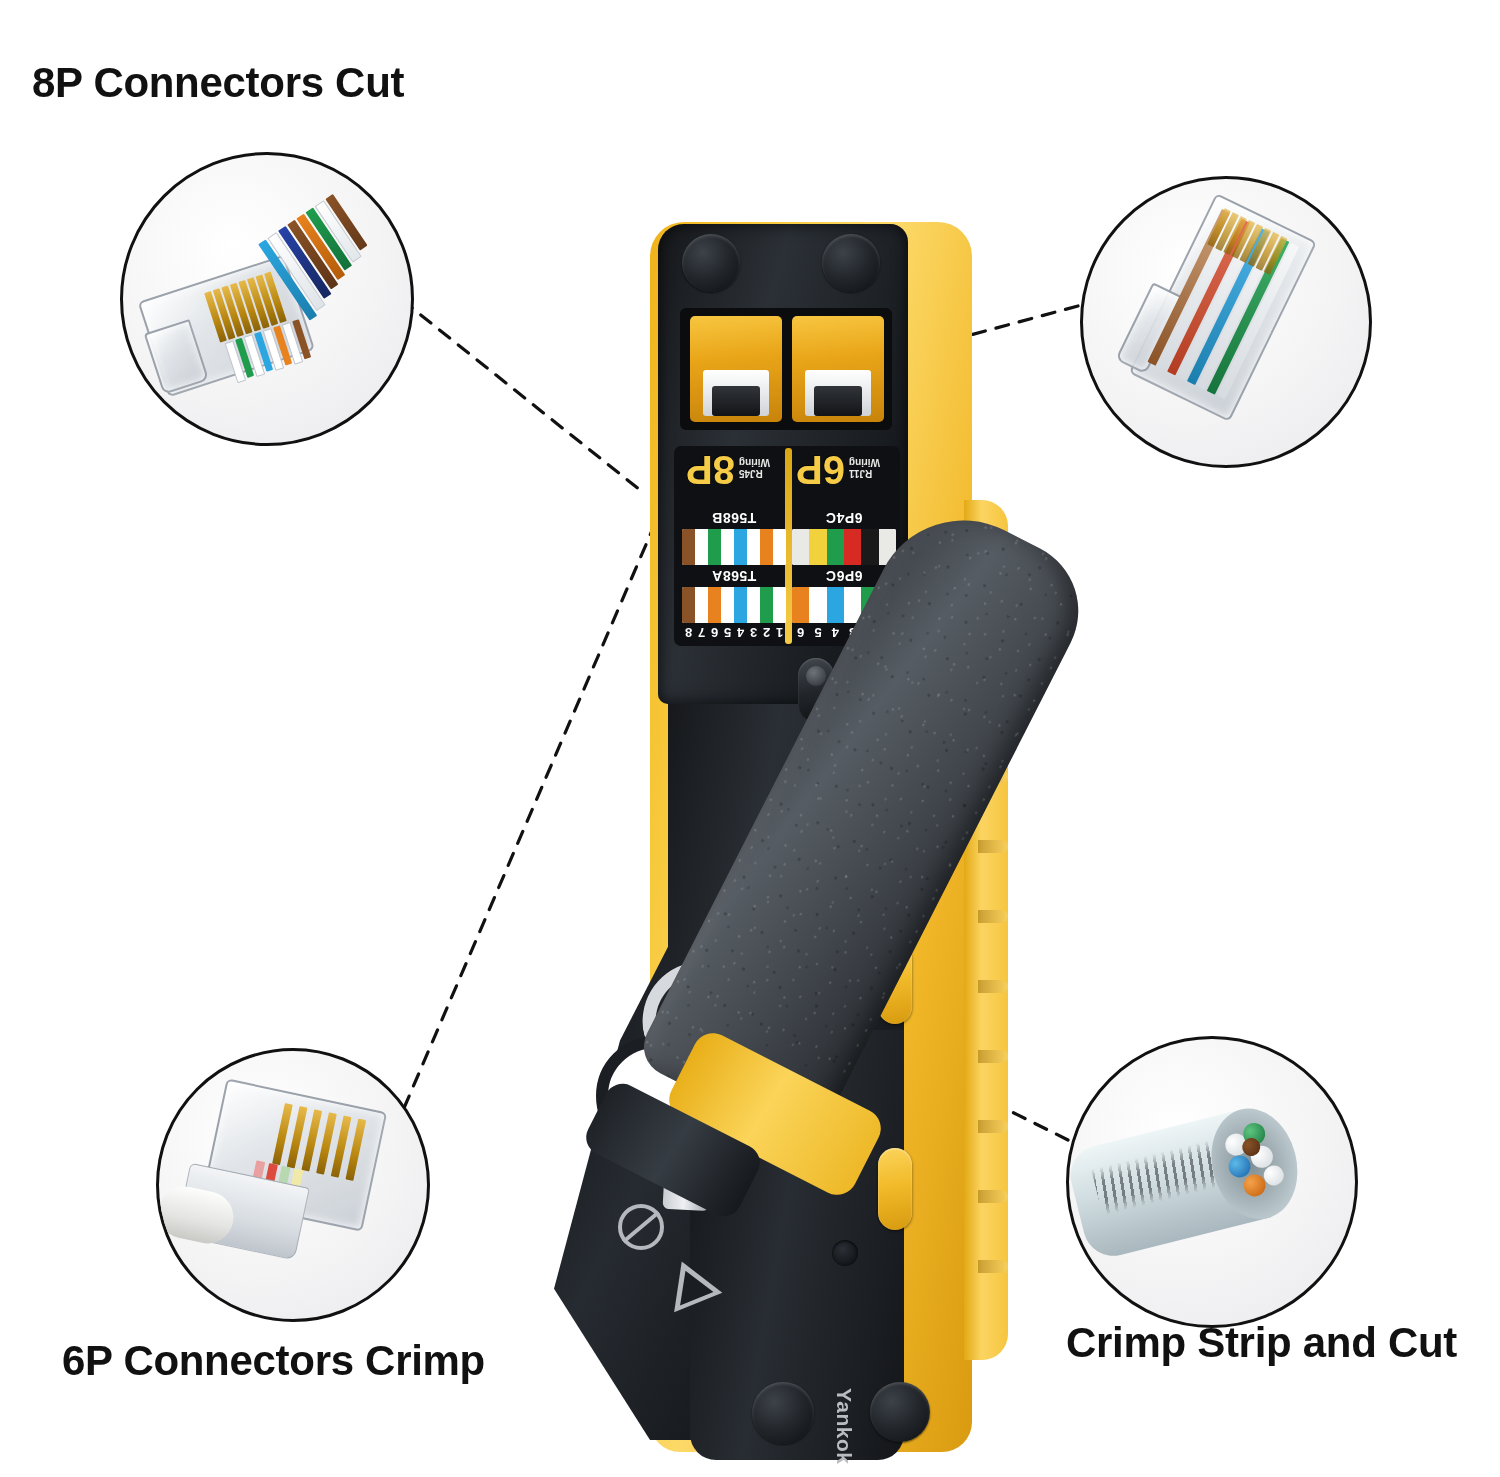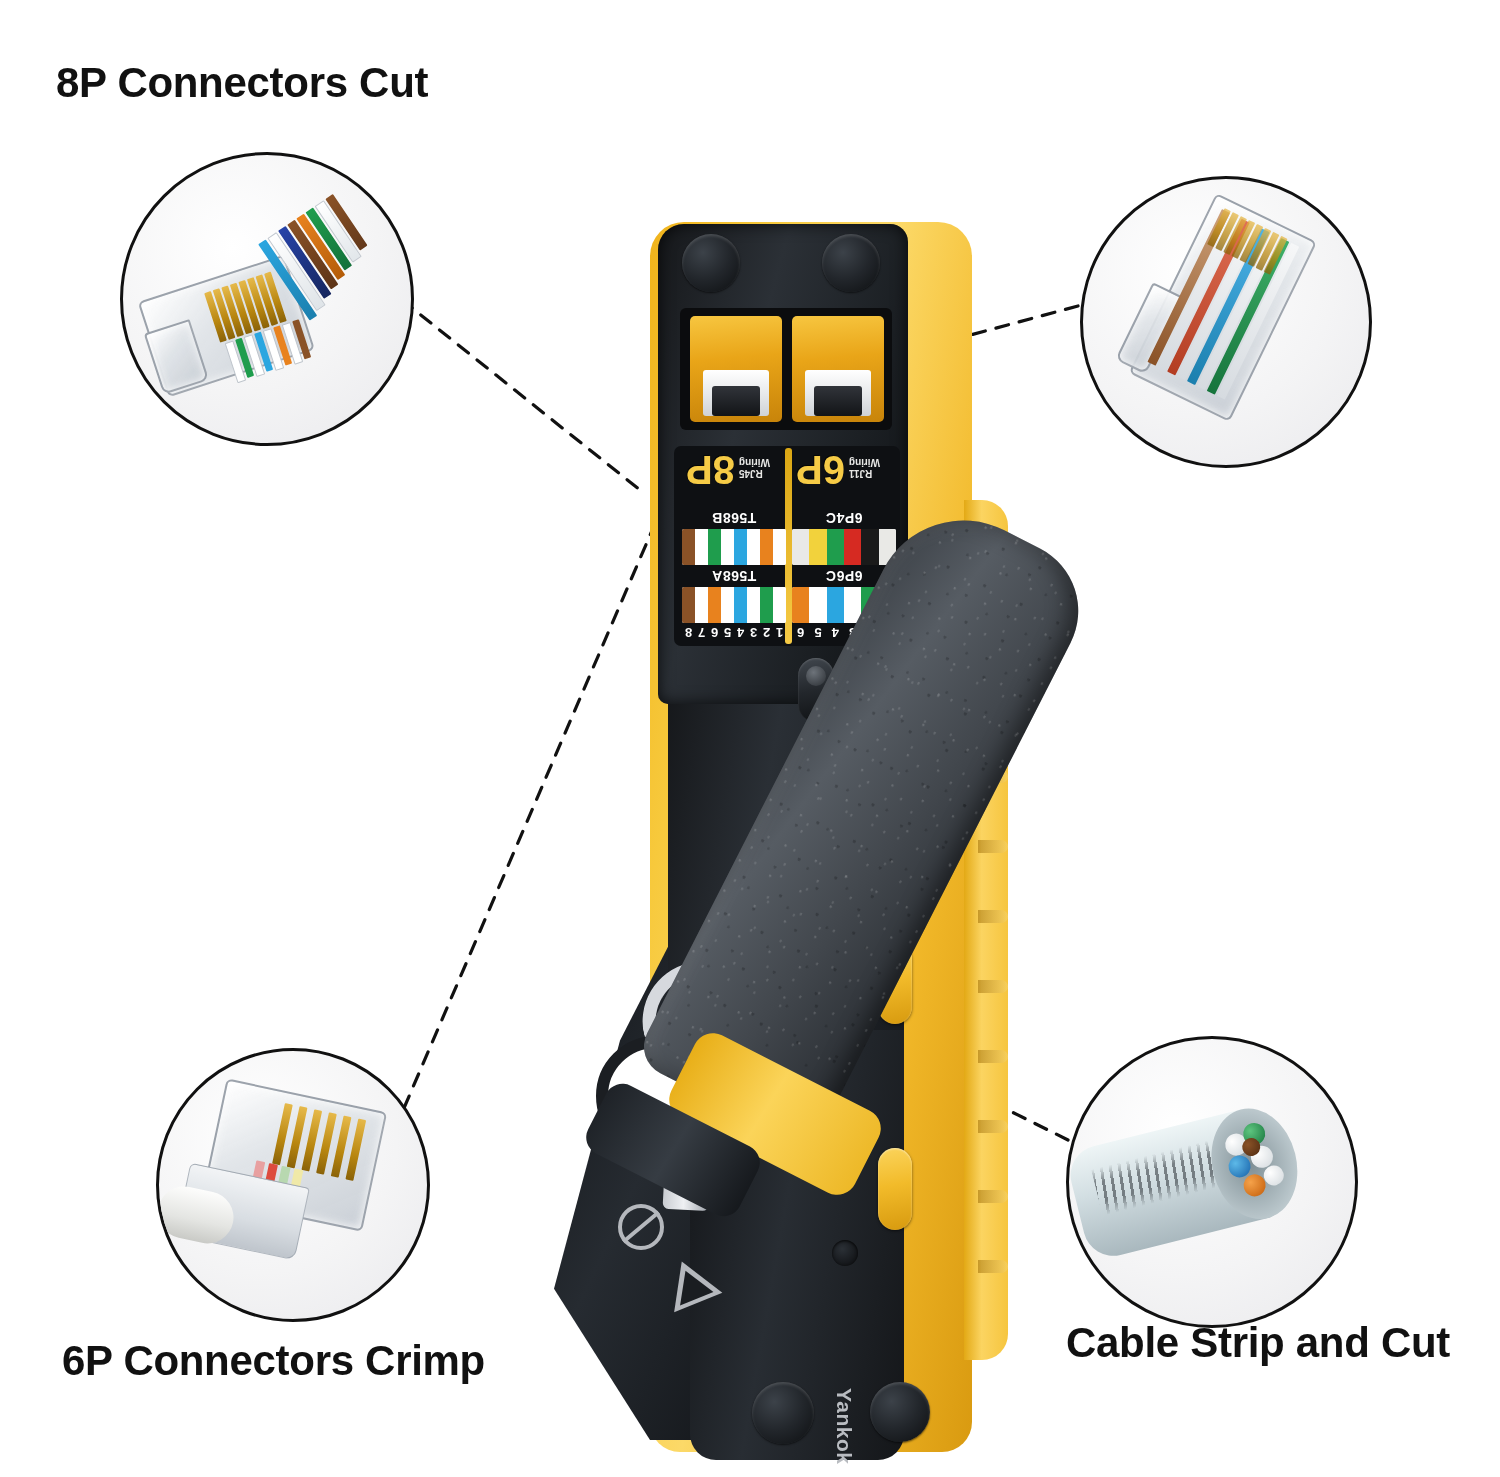--- a/index.html
+++ b/index.html
@@ -14,21 +14,21 @@
   
   .callout-label{
     position:absolute;
     font-weight:bold;
     color:#111111;
     letter-spacing:-0.3px;
     white-space:nowrap;
     font-size:42px;
     line-height:1;
   }
-  #label-tl{left:56px;top:62px;}
+  #label-tl{left:32px;top:62px;}
   #label-tr{left:960px;top:62px;}
   #label-bl{left:62px;top:1340px;}
   #label-br{left:1066px;top:1322px;}
 
   
   .callout-circle{
     position:absolute;border-radius:50%;
     border:3px solid #111111;
     background:radial-gradient(circle at 38% 32%,#ffffff 0%,#f4f4f5 55%,#e9e9ec 100%);
     overflow:hidden;
@@ -295,21 +295,21 @@
     <g stroke="#111111" stroke-width="3.2" fill="none" stroke-dasharray="13 11" stroke-linecap="round">
       <path d="M402 300 L640 490"></path>
       <path d="M1078 306 L922 348"></path>
       <path d="M404 1108 L660 512"></path>
       <path d="M1068 1140 L848 1030"></path>
     </g>
   </svg>
 
   <div class="callout-label" id="label-tl">8P Connectors Cut</div>
   <div class="callout-label" id="label-bl">6P Connectors Crimp</div>
-  <div class="callout-label" id="label-br">Cable Strip and Cut</div>
+  <div class="callout-label" id="label-br">Crimp Strip and Cut</div>
 
   <div class="callout-circle" id="circle-tl">
     <div class="conn" style="left:18px;top:82px;width:250px;height:150px;transform:rotate(-18deg);">
       <div class="plug-body" style="left:6px;top:26px;width:150px;height:96px;"></div>
       <div class="plug-body" style="left:2px;top:58px;width:44px;height:60px;border-radius:4px 2px 8px 8px;"></div>
       <div class="pins" style="left:72px;top:38px;height:52px;">
         <i></i>
           <i></i>
           <i></i>
           <i></i>

